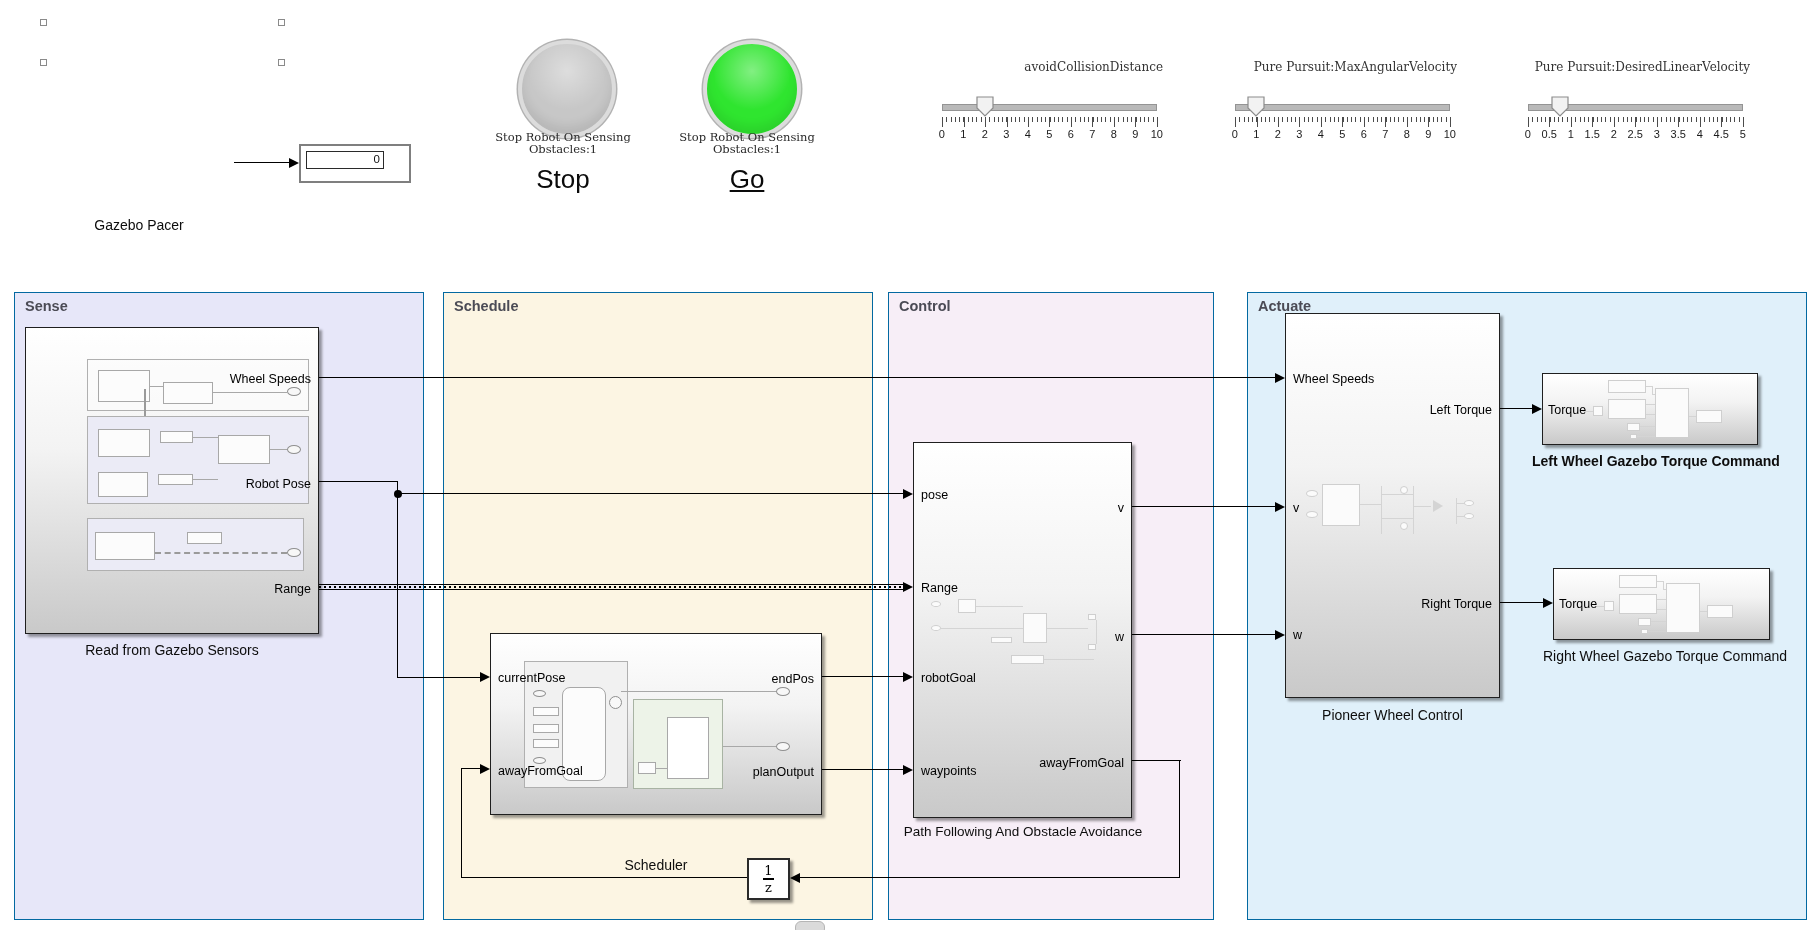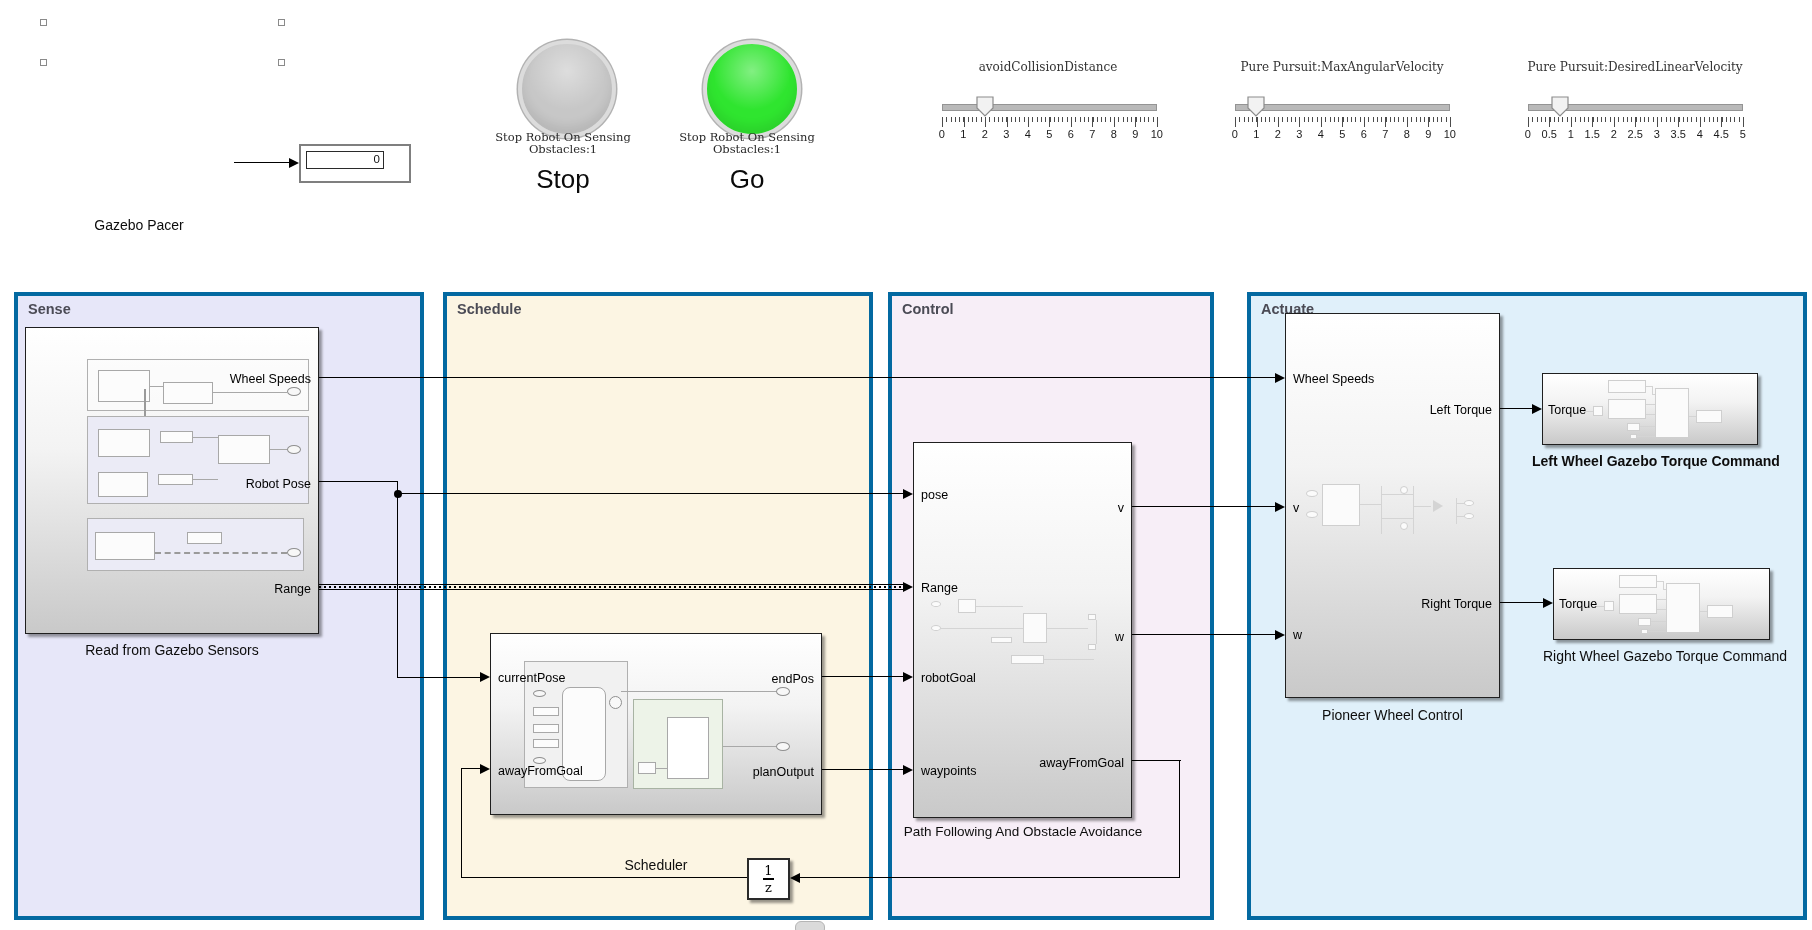--- a/index.html
+++ b/index.html
@@ -5,21 +5,21 @@
   html,body{margin:0;padding:0;background:#fff;}
   #canvas{position:relative;width:1812px;height:930px;background:#ffffff;overflow:hidden;
           font-family:"Liberation Sans",sans-serif;color:#111;}
   .abs{position:absolute;}
   .serif{font-family:"DejaVu Serif",serif;}
   
   .block{position:absolute;background:linear-gradient(180deg,#ffffff 0%,#f3f3f3 40%,#c9c9c9 100%);
          border:1.5px solid #1f1f1f;box-shadow:3px 3px 2.5px rgba(0,0,0,.38);box-sizing:border-box;}
   .block-label{position:absolute;text-align:center;font-size:14px;color:#0d0d0d;white-space:nowrap;}
   
-  .area{position:absolute;border:4px solid #0369a1;box-sizing:border-box;padding-left:28px;}
+  .area{position:absolute;border:1px solid #0369a1;box-sizing:border-box;padding-left:28px;}
   .area-label{position:absolute;left:10px;top:5px;font-weight:bold;font-size:14.5px;color:#4b4b55;}
   
   .pin{position:absolute;font-size:12.5px;color:#000;white-space:nowrap;line-height:16px;}
   .pin.r{right:7px;}
   .pin.l{left:7px;}
   
   .wh{position:absolute;height:0;border-top:1.5px solid #000;}
   .wv{position:absolute;width:0;border-left:1.5px solid #000;}
   .ar{position:absolute;width:0;height:0;border:5px solid transparent;border-right:0;border-left:10px solid #000;}
   .al{position:absolute;width:0;height:0;border:5px solid transparent;border-left:0;border-right:10px solid #000;}
@@ -27,21 +27,21 @@
   
   .wrange{position:absolute;height:6px;border-top:1.5px solid #000;border-bottom:1.5px solid #000;box-sizing:border-box;}
   .wrange .mid{margin-top:1.2px;height:1.5px;background-image:repeating-linear-gradient(90deg,#000 0 2px,transparent 2px 5px);}
   
   .lamp{position:absolute;width:90px;height:90px;border-radius:50%;border:4px solid #dcdcdc;
         box-shadow:0 0 0 1.5px #b2b2b2, inset 0 -8px 10px rgba(0,0,0,.08);
         background-image:radial-gradient(circle at 50% 30%, rgba(255,255,255,.4), rgba(255,255,255,0) 50%);}
   .lamp-cap{position:absolute;text-align:center;font-size:11.5px;line-height:12px;color:#2a2a2a;}
   .lamp-title{position:absolute;text-align:center;font-size:26px;color:#0a0a0a;}
   
-  .sl-label{position:absolute;text-align:center;font-size:12px;color:#333;}
+  .sl-label{position:absolute;text-align:right;font-size:12px;color:#333;}
   .sl-track{position:absolute;height:7px;background:#b9b9b9;border:1px solid #949494;box-sizing:border-box;}
   .sl-thumb{position:absolute;width:18px;height:21px;}
   .ruler{position:absolute;height:10px;width:216.5px;}
   .ruler .minor{position:absolute;left:0;top:0;width:100%;height:5px;
     background:repeating-linear-gradient(90deg,#4c4c4c 0 1px,transparent 1px 4.3px);}
   .ruler .major{position:absolute;left:0;top:0;width:100%;height:10px;
     background:repeating-linear-gradient(90deg,#4c4c4c 0 1px,transparent 1px 21.5px);}
   .ticks{position:absolute;display:flex;width:237px;font-size:11px;color:#1a1a1a;}
   .ticks span{width:21.5px;text-align:center;flex:none;}
   
@@ -85,21 +85,21 @@
     <div>Stop Robot On Sensing</div>
     <div>Obstacles:1</div>
   </div>
   <div class="lamp-title" style="left:478px;top:164px;width:170px;">Stop</div>
 
   <div class="lamp" style="left: 703px; top: 40px; background-color: rgb(47, 229, 47);"></div>
   <div class="lamp-cap serif" style="left:662px;top:131px;width:170px;">
     <div>Stop Robot On Sensing</div>
     <div>Obstacles:1</div>
   </div>
-  <div class="lamp-title" style="left:662px;top:164px;width:170px;">Go</div>
+  <div class="lamp-title" style="left:662px;top:164px;width:170px;text-decoration:underline;">Go</div>
 
   <div class="sl-label serif" style="left:933px;top:60px;width:230px;">avoidCollisionDistance</div>
   <div class="sl-track" style="left:942px;top:104px;width:215px;"></div>
   <svg class="sl-thumb" style="left:976px;top:96px;" viewBox="0 0 18 21">
     <path d="M1 1 H17 V12 L9 20 L1 12 Z" fill="#f2f2f2" stroke="#8c8c8c" stroke-width="1.2"></path>
   </svg>
   <div class="ruler" style="left:942px;top:117px;">
     <div class="minor"></div>
       <div class="major"></div>
   </div>

